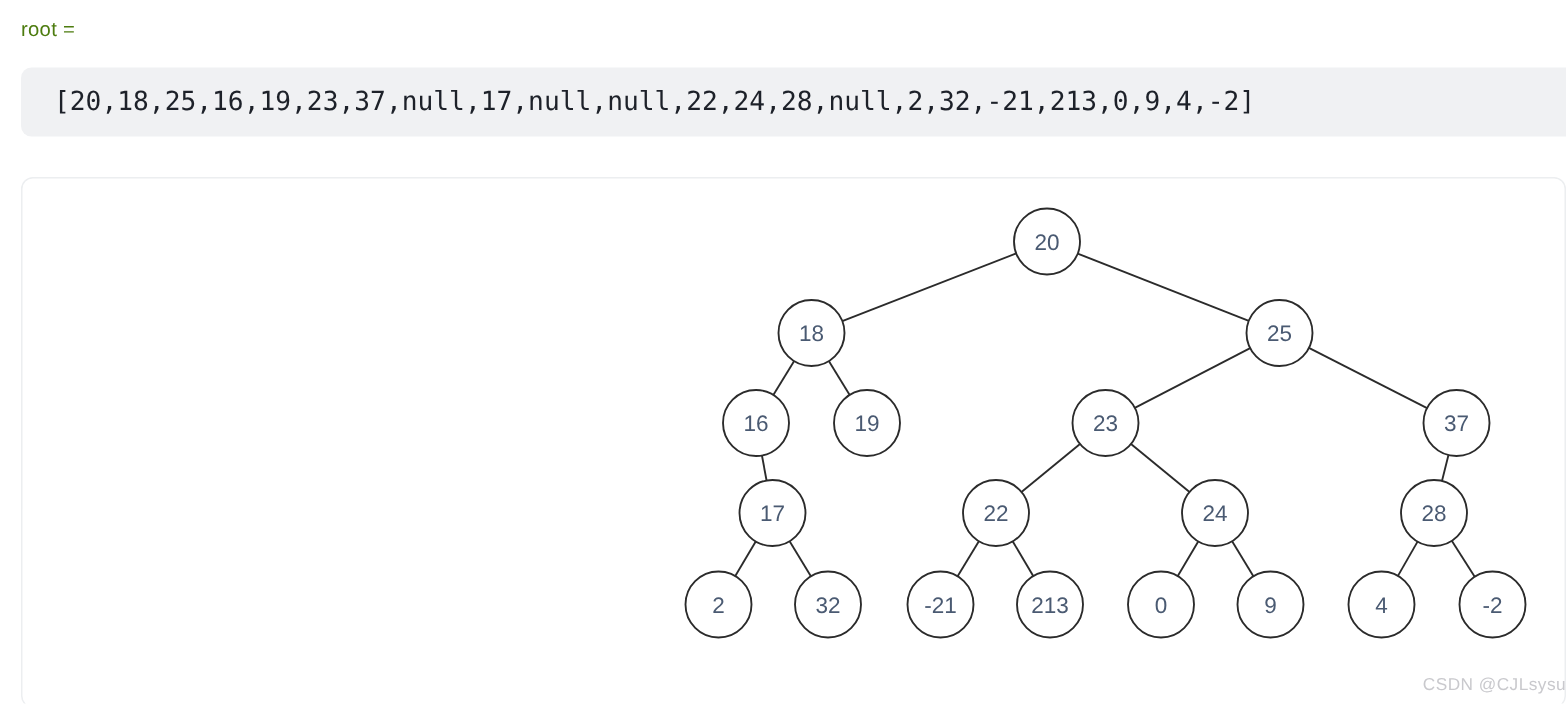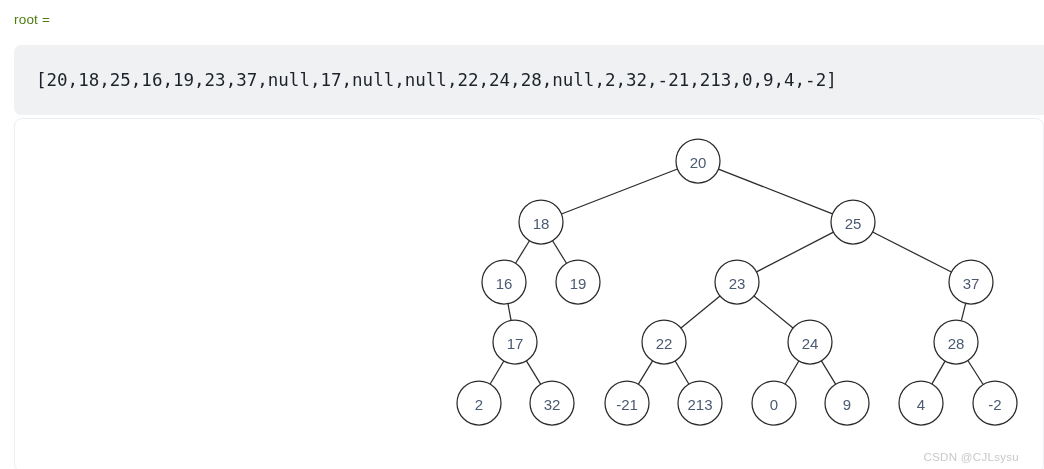--- a/index.html
+++ b/index.html
@@ -21,21 +21,21 @@
     font-size: 13.5px;
     color: #4d7c0f;
     letter-spacing: 0.2px;
     line-height: 18px;
   }
   #array-box {
     position: absolute;
     left: 14px;
     top: 45px;
     width: 1030px;
-    height: 70px;
+    height: 46px;
     background: #f0f1f3;
     border-radius: 7px 0 0 7px;
     box-sizing: border-box;
   }
   #array-text {
     position: absolute;
     left: 22px;
     top: 50%;
     transform: translateY(-50%);
     font-family: "DejaVu Sans Mono", monospace;
@@ -73,21 +73,21 @@
   }
   .node-label {
     font-family: "Liberation Sans", sans-serif;
     font-size: 15px;
     fill: #4a5a72;
     text-anchor: middle;
     dominant-baseline: central;
   }
   #watermark {
     position: absolute;
-    right: 25px;
+    right: 0;
     bottom: 6px;
     font-size: 11.5px;
     color: #c9c9cd;
     letter-spacing: 0.3px;
   }
 </style>
 </head>
 <body>
 
 <div id="root-label">root =</div>

